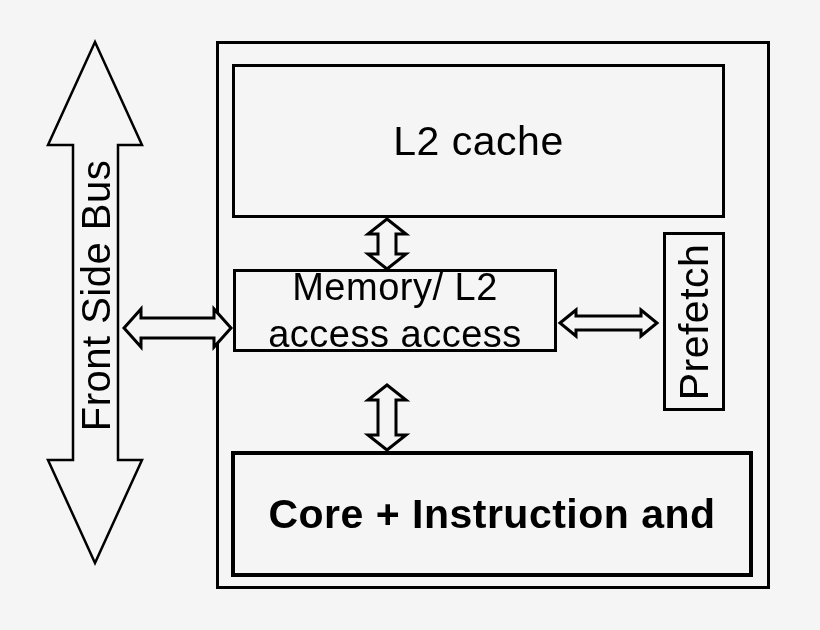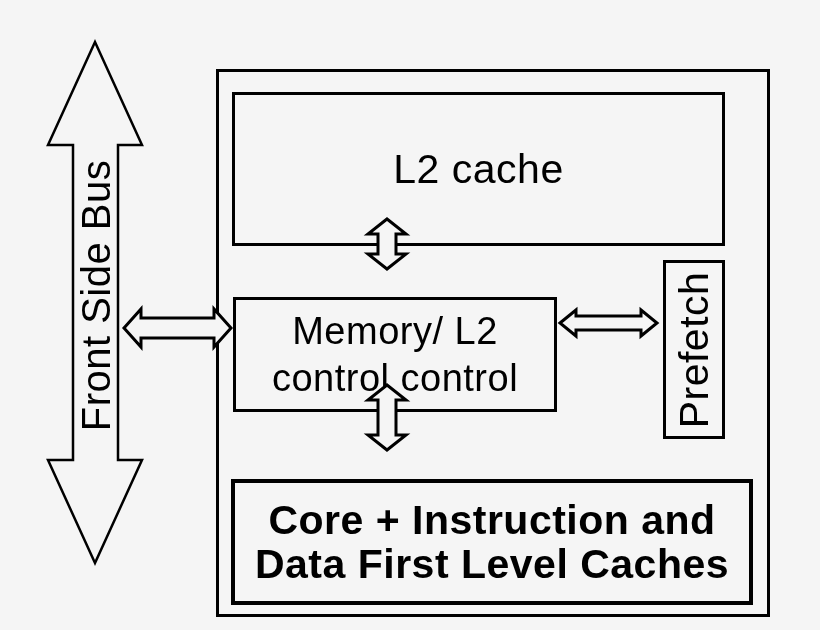--- a/index.html
+++ b/index.html
@@ -21,32 +21,31 @@
     box-sizing: border-box;
     border: 3px solid #000;
     background: #f5f5f5;
     display: flex;
     flex-direction: column;
     align-items: center;
     justify-content: center;
     text-align: center;
     letter-spacing: 0.5px;
     z-index: 1;
-    margin-top: 28px;
   }
   #outer-box {
     left: 216px; top: 41px; width: 554px; height: 548px;
     z-index: 0;
   }
   #l2-box {
     left: 232px; top: 64px; width: 493px; height: 154px;
     font-size: 41px;
   }
   #memory-box {
-    left: 233px; top: 269px; width: 324px; height: 115px;
+    left: 233px; top: 269px; width: 324px; height: 83px;
     font-size: 38px;
     line-height: 47px;
   }
   #prefetch-box {
     left: 663px; top: 232px; width: 62px; height: 179px;
     font-size: 41px;
   }
   #core-box {
     left: 231px; top: 451px; width: 522px; height: 126px;
     border-width: 4px;
@@ -102,30 +101,29 @@
 <div class="stage">
 
   <div class="box" id="outer-box"></div>
 
   <div class="box" id="l2-box">
     <span>L2 cache</span>
   </div>
 
   <div class="box" id="memory-box">
     <div>Memory/ L2</div>
-    <div>control control</div>
+    <div>access access</div>
   </div>
 
   <div class="box" id="prefetch-box">
     <span class="vtext">Prefetch</span>
   </div>
 
   <div class="box" id="core-box">
     <div>Core + Instruction and</div>
-    <div>Data First Level Caches</div>
   </div>
 
   <svg id="arrow-layer" viewBox="0 0 820 630" xmlns="http://www.w3.org/2000/svg">
 
     <polygon class="big" points="95,42 142,145 118,145 118,460 142,460 95,563 48,460 73,460 73,145 48,145"></polygon>
 
     <polygon points="124,328 141,309 141,318 214,318 214,309 231,328 214,347 214,338 141,338 141,347"></polygon>
 
     <polygon points="387,219 406,234 396,234 396,254 406,254 387,269 368,254 378,254 378,234 368,234"></polygon>
 

